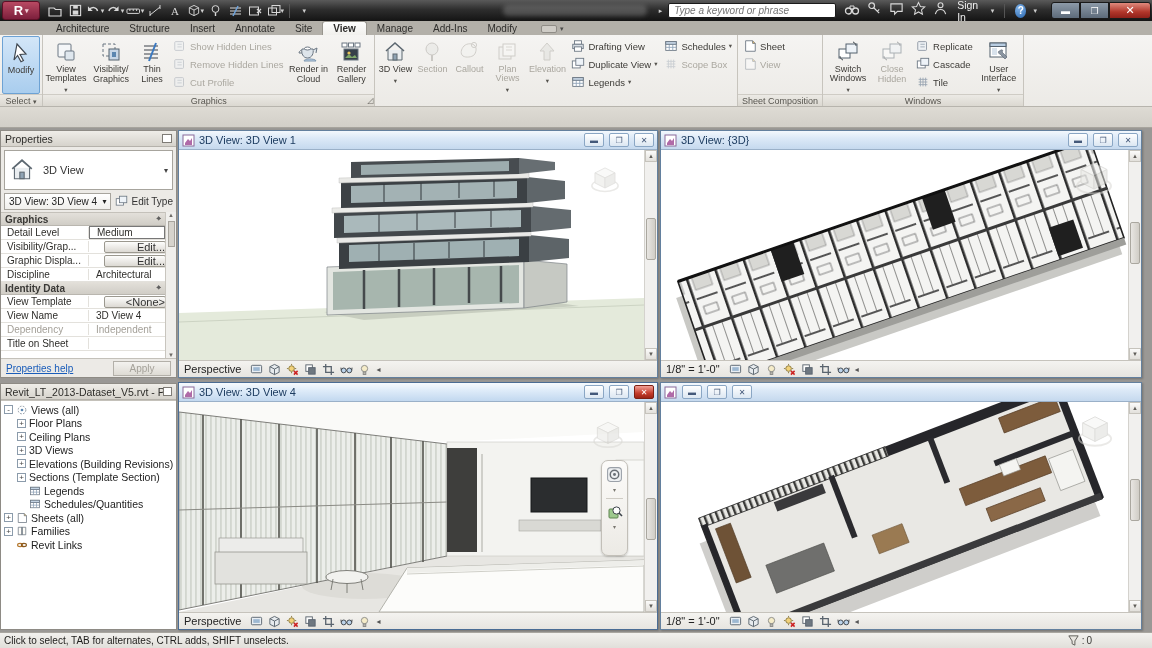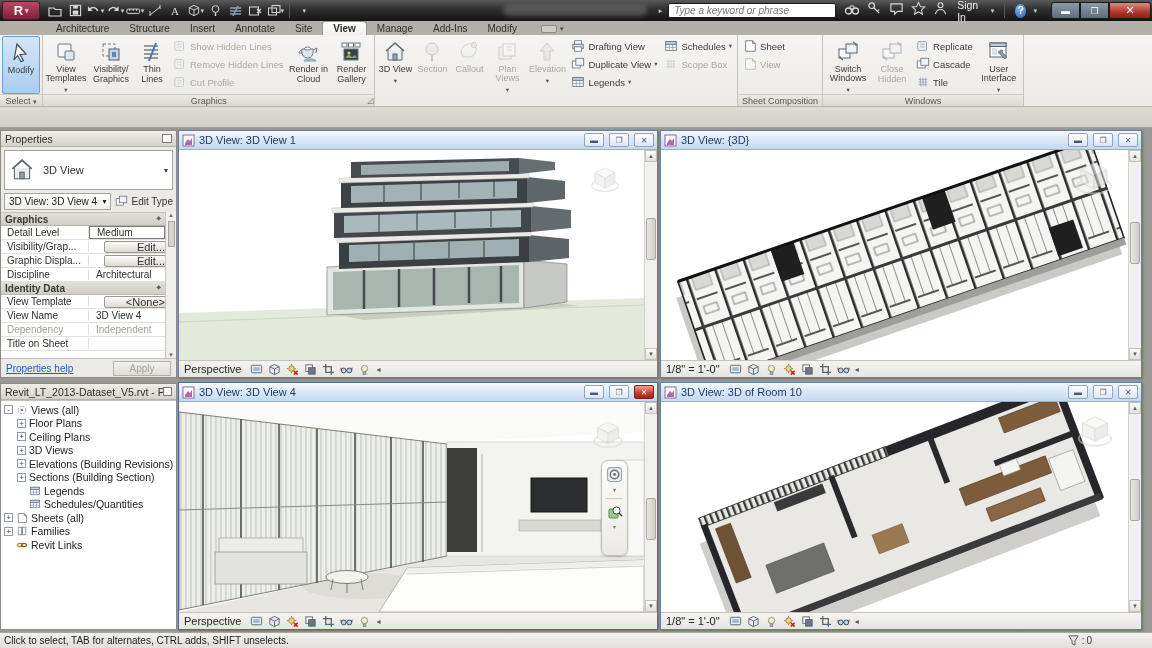--- a/index.html
+++ b/index.html
@@ -800,21 +800,21 @@
         <div class="titem" style="padding-left:16px">
             <span class="texp">+</span>
             <span>3D Views</span>
           </div>
         <div class="titem" style="padding-left:16px">
             <span class="texp">+</span>
             <span>Elevations (Building Revisions)</span>
           </div>
         <div class="titem" style="padding-left:16px">
             <span class="texp">+</span>
-            <span>Sections (Building Section)</span>
+            <span>Sections (Template Section)</span>
           </div>
         <div class="titem" style="padding-left:16px">
             <span class="texp none"></span>
             <svg class="tico">
               <use href="#i-table"></use>
             </svg>
             <span>Legends</span>
           </div>
         <div class="titem" style="padding-left:16px">
             <span class="texp none"></span>
@@ -1103,21 +1103,20 @@
           <span class="col">◂</span>
         </div>
       </div>
 
       <div class="child" style="left:483px;top:254px;width:482px;height:248px;">
         <div class="ctitle">
           <svg width="13" height="13">
               <rect x="1" y="1" width="11" height="11" fill="#fff" stroke="#8a6a9a"></rect>
               <path d="M3 9l3-4 2 2 2-3v7H3z" fill="#b06aa8"></path>
             </svg>
-          <span class="tt">3D View: 3D of Room 10</span>
           <span class="cbtn">▬</span>
           <span class="cbtn">❐</span>
           <span class="cbtn">✕</span>
         </div>
         <div class="cbody">
           <div class="canvas">
             <svg width="467" height="210" viewBox="0 0 467 210">
               <defs>
                 <pattern id="louver" width="6" height="10" patternUnits="userSpaceOnUse">
                   <rect width="6" height="10" fill="#e8e8e4"></rect>

